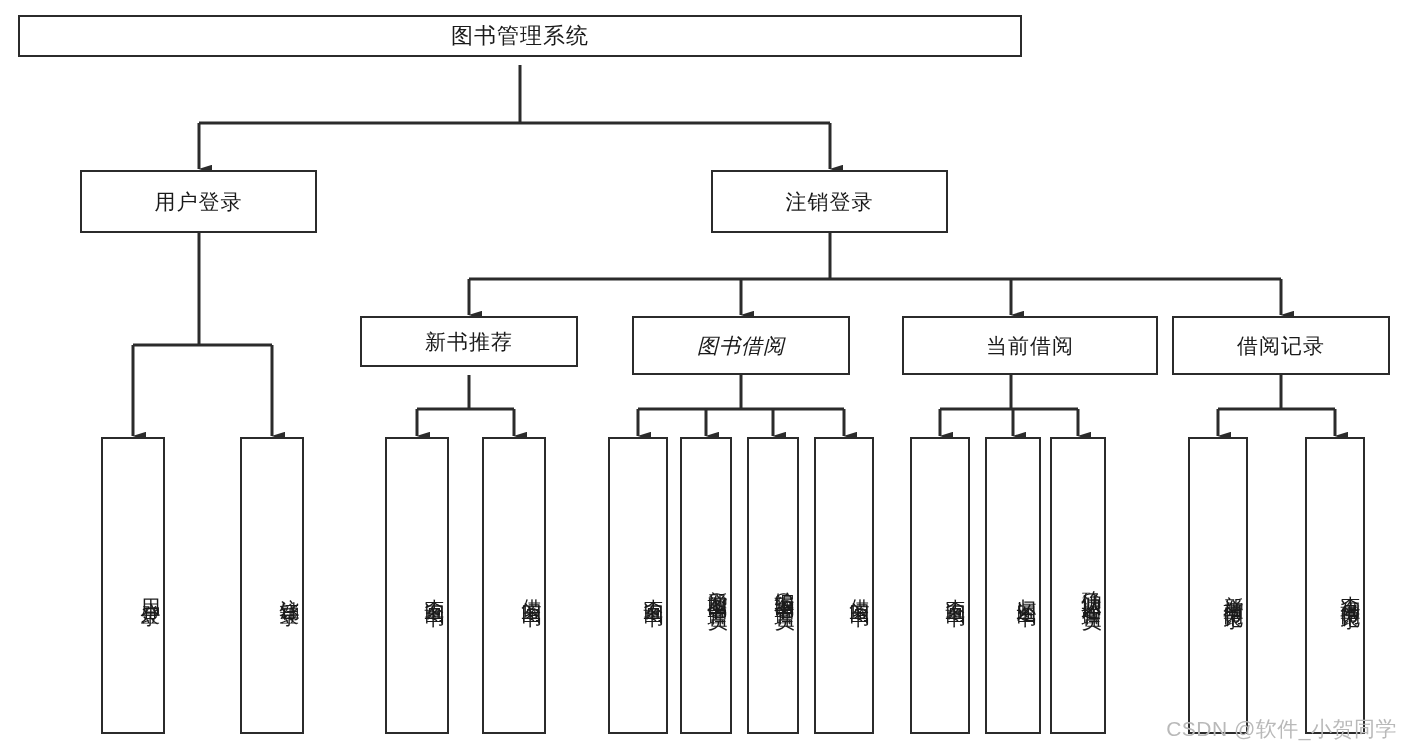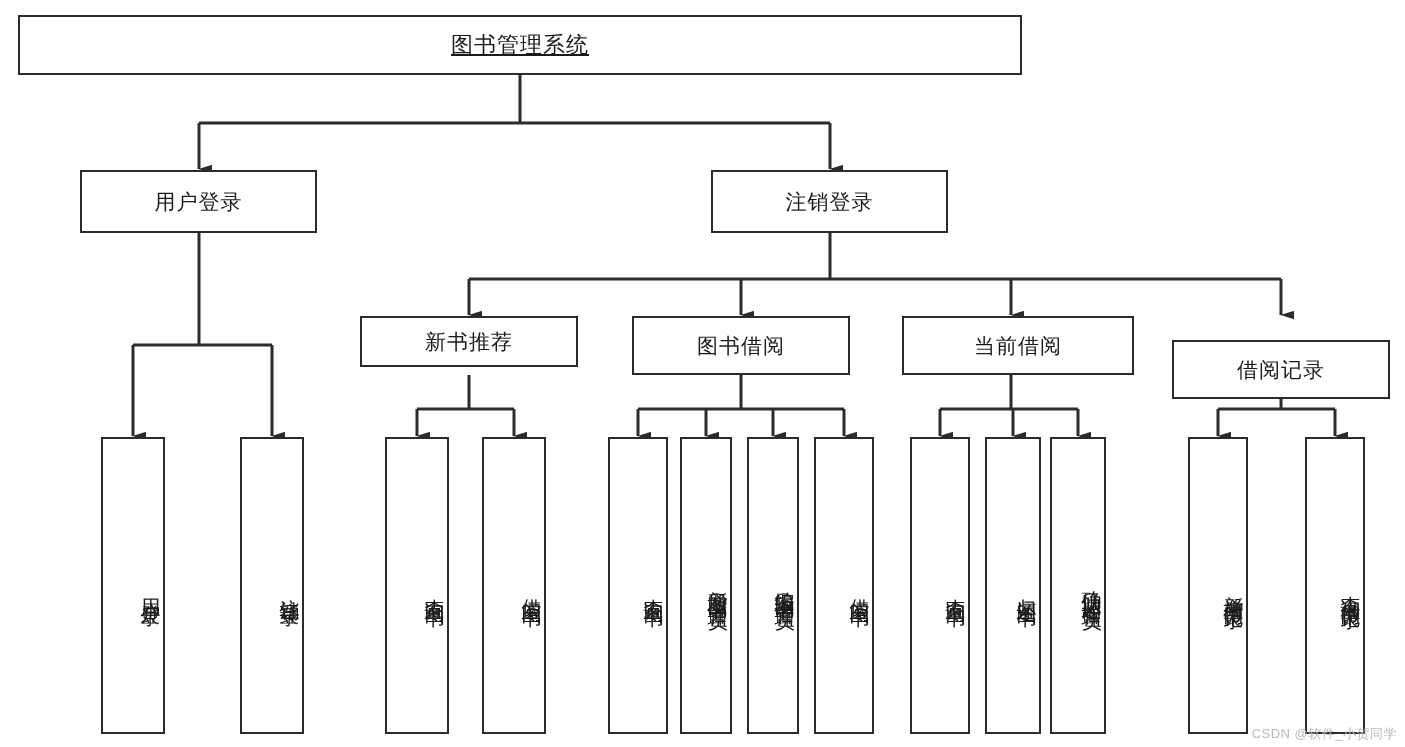--- a/index.html
+++ b/index.html
@@ -59,21 +59,21 @@
     display: block;
     white-space: nowrap;
   }
   .node.vert .node-label {
     white-space: normal;
   }
   #watermark {
     position: absolute;
     right: 8px;
     bottom: 4px;
-    font-size: 13px;
+    font-size: 21px;
     color: #b9b9b9;
     letter-spacing: 0.5px;
     white-space: nowrap;
     user-select: none;
   }
 </style>
 </head>
 <body>
 
 <div id="diagram-root">
@@ -115,39 +115,39 @@
         <path d="M 1013 409 L 1013 436" marker-end="url(#arrowhead)"></path>
         <path d="M 1078 409 L 1078 436" marker-end="url(#arrowhead)"></path>
         <path d="M 1281 375 L 1281 409"></path>
         <path d="M 1218 409 L 1335 409"></path>
         <path d="M 1218 409 L 1218 436" marker-end="url(#arrowhead)"></path>
         <path d="M 1335 409 L 1335 436" marker-end="url(#arrowhead)"></path>
       </g>
   </svg>
 
   <div id="nodes-layer">
-      <div class="node horiz root" style="left: 18px; top: 15px; width: 1004px; height: 60px; text-decoration: underline;">
+      <div class="node horiz root" style="left: 18px; top: 15px; width: 1004px; height: 42px;">
         <span class="node-label">图书管理系统</span>
       </div>
       <div class="node horiz" style="left: 80px; top: 170px; width: 237px; height: 63px;">
         <span class="node-label">用户登录</span>
       </div>
       <div class="node horiz" style="left: 711px; top: 170px; width: 237px; height: 63px;">
         <span class="node-label">注销登录</span>
       </div>
       <div class="node horiz" style="left: 360px; top: 316px; width: 218px; height: 51px;">
         <span class="node-label">新书推荐</span>
       </div>
-      <div class="node horiz" style="left: 632px; top: 316px; width: 218px; height: 59px;">
+      <div class="node horiz" style="left: 632px; top: 316px; width: 218px; height: 59px; font-style: italic;">
         <span class="node-label">图书借阅</span>
       </div>
-      <div class="node horiz" style="left: 902px; top: 316px; width: 232px; height: 59px;">
+      <div class="node horiz" style="left: 902px; top: 316px; width: 256px; height: 59px;">
         <span class="node-label">当前借阅</span>
       </div>
-      <div class="node horiz" style="left: 1172px; top: 316px; width: 218px; height: 59px; margin-top: 24px;">
+      <div class="node horiz" style="left: 1172px; top: 316px; width: 218px; height: 59px;">
         <span class="node-label">借阅记录</span>
       </div>
       <div class="node vert" style="left: 101px; top: 437px; width: 64px; height: 297px;">
         <span class="node-label">用户登录</span>
       </div>
       <div class="node vert" style="left: 240px; top: 437px; width: 64px; height: 297px;">
         <span class="node-label">注销登录</span>
       </div>
       <div class="node vert" style="left: 385px; top: 437px; width: 64px; height: 297px;">
         <span class="node-label">查询图书</span>

